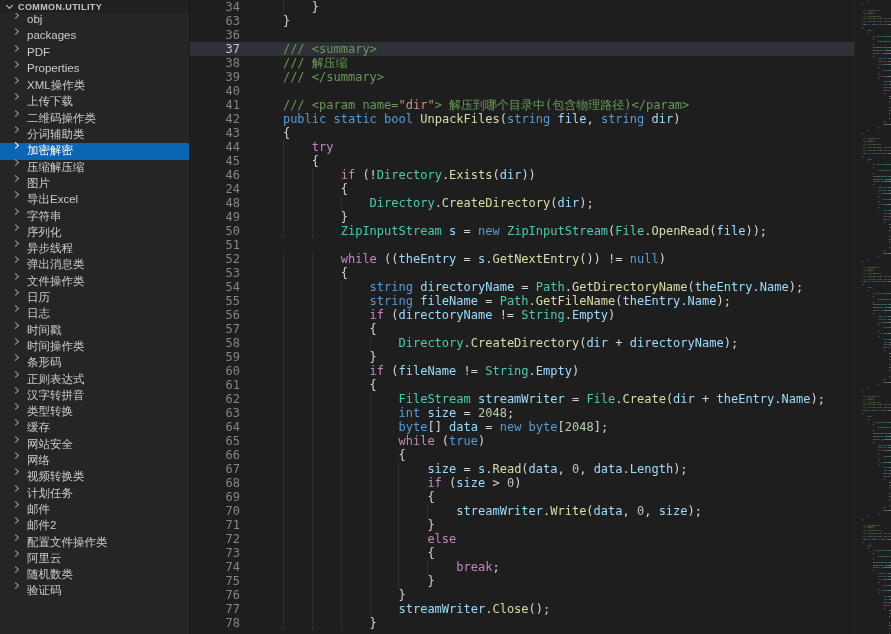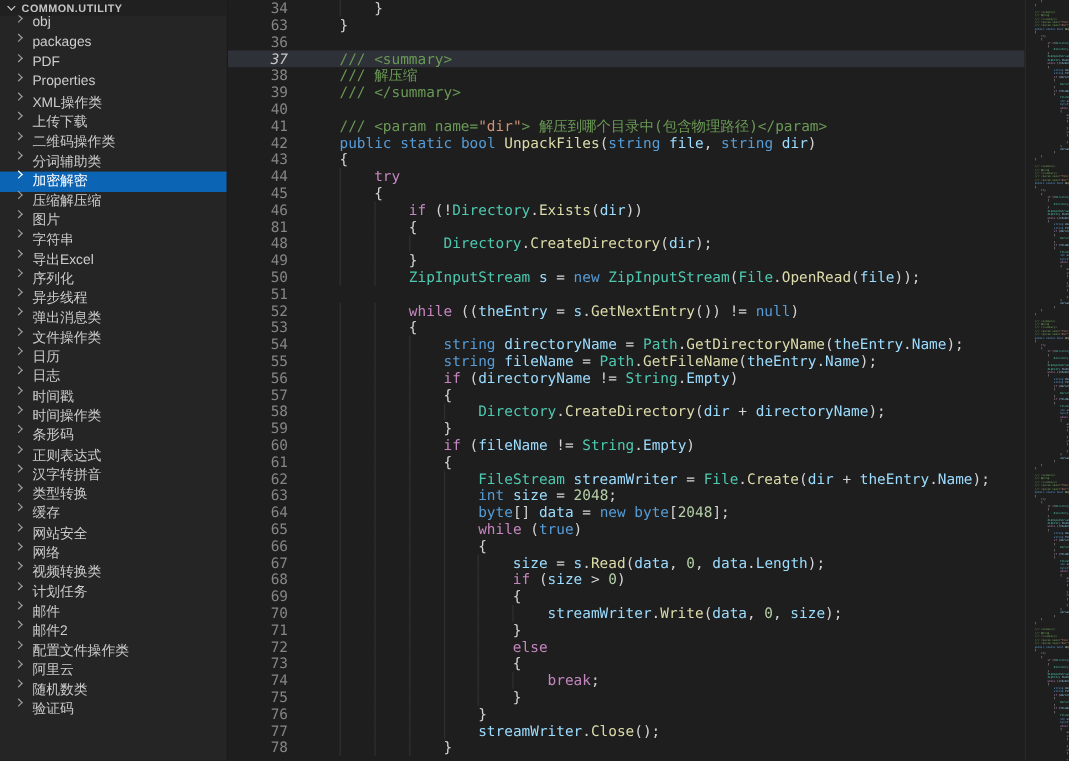--- a/index.html
+++ b/index.html
@@ -36,21 +36,21 @@
 
   
   .editor { flex: 1; display: flex; overflow: hidden; background: #1e1e1e; }
   .code-area { flex: 1; overflow: hidden; }
   .editor-row { display: flex; height: 14px; line-height: 14px; font-size: 12px; white-space: pre; }
   .editor-row.current { background: #2e3138; }
   .gutter-cell {
     width: 58px; flex-shrink: 0; text-align: right; padding-right: 8px;
     color: #858585; cursor: pointer;
   }
-  .editor-row.current .gutter-cell { color: #c6c6c6; font-style: italic; }
+  .editor-row.current .gutter-cell { color: #c6c6c6; }
   .line-body { position: relative; margin-left: 6px; color: #d4d4d4; }
   .line-body i.guide { position: absolute; top: 0; bottom: 0; width: 1px; background: rgba(255,255,255,.08); }
 
   
   .t-pln { color: #d4d4d4; }
   .t-kw  { color: #569cd6; }
   .t-ctl { color: #c586c0; }
   .t-cls { color: #4ec9b0; }
   .t-fn  { color: #dcdcaa; }
   .t-var { color: #9cdcfe; }
@@ -119,25 +119,25 @@
         <div class="tree-item">
           <span class="chev"></span>
           <span>压缩解压缩</span>
         </div>
         <div class="tree-item">
           <span class="chev"></span>
           <span>图片</span>
         </div>
         <div class="tree-item">
           <span class="chev"></span>
+          <span>导出Excel</span>
+        </div>
+        <div class="tree-item">
+          <span class="chev"></span>
           <span>字符串</span>
-        </div>
-        <div class="tree-item">
-          <span class="chev"></span>
-          <span>导出Excel</span>
         </div>
         <div class="tree-item">
           <span class="chev"></span>
           <span>序列化</span>
         </div>
         <div class="tree-item">
           <span class="chev"></span>
           <span>异步线程</span>
         </div>
         <div class="tree-item">
@@ -235,21 +235,21 @@
         <div class="editor-row current"><div class="gutter-cell">37</div><div class="line-body">    <span class="t-com">/// &lt;summary&gt;</span></div></div>
         <div class="editor-row"><div class="gutter-cell">38</div><div class="line-body">    <span class="t-com">/// 解压缩</span></div></div>
         <div class="editor-row"><div class="gutter-cell">39</div><div class="line-body">    <span class="t-com">/// &lt;/summary&gt;</span></div></div>
         <div class="editor-row"><div class="gutter-cell">40</div></div>
         <div class="editor-row"><div class="gutter-cell">41</div><div class="line-body">    <span class="t-com">/// &lt;param name=</span><span class="t-str">"dir"</span><span class="t-com">&gt; 解压到哪个目录中(包含物理路径)&lt;/param&gt;</span></div></div>
         <div class="editor-row"><div class="gutter-cell">42</div><div class="line-body">    <span class="t-kw">public</span><span class="t-pln"> </span><span class="t-kw">static</span><span class="t-pln"> </span><span class="t-kw">bool</span><span class="t-pln"> </span><span class="t-fn">UnpackFiles</span><span class="t-pln">(</span><span class="t-kw">string</span><span class="t-pln"> </span><span class="t-var">file</span><span class="t-pln">, </span><span class="t-kw">string</span><span class="t-pln"> </span><span class="t-var">dir</span><span class="t-pln">)</span></div></div>
         <div class="editor-row"><div class="gutter-cell">43</div><div class="line-body">    <span class="t-pln">{</span></div></div>
         <div class="editor-row"><div class="gutter-cell">44</div><div class="line-body"><i class="guide" style="left: 4ch;"></i>        <span class="t-ctl">try</span></div></div>
         <div class="editor-row"><div class="gutter-cell">45</div><div class="line-body"><i class="guide" style="left: 4ch;"></i>        <span class="t-pln">{</span></div></div>
         <div class="editor-row"><div class="gutter-cell">46</div><div class="line-body"><i class="guide" style="left: 4ch;"></i><i class="guide" style="left: 8ch;"></i>            <span class="t-ctl">if</span><span class="t-pln"> (!</span><span class="t-cls">Directory</span><span class="t-pln">.</span><span class="t-fn">Exists</span><span class="t-pln">(</span><span class="t-var">dir</span><span class="t-pln">))</span></div></div>
-        <div class="editor-row"><div class="gutter-cell">81</div><div class="line-body"><i class="guide" style="left: 4ch;"></i><i class="guide" style="left: 8ch;"></i>            <span class="t-pln">{</span></div></div>
+        <div class="editor-row"><div class="gutter-cell">24</div><div class="line-body"><i class="guide" style="left: 4ch;"></i><i class="guide" style="left: 8ch;"></i>            <span class="t-pln">{</span></div></div>
         <div class="editor-row"><div class="gutter-cell">48</div><div class="line-body"><i class="guide" style="left: 4ch;"></i><i class="guide" style="left: 8ch;"></i><i class="guide" style="left: 12ch;"></i>                <span class="t-cls">Directory</span><span class="t-pln">.</span><span class="t-fn">CreateDirectory</span><span class="t-pln">(</span><span class="t-var">dir</span><span class="t-pln">);</span></div></div>
         <div class="editor-row"><div class="gutter-cell">49</div><div class="line-body"><i class="guide" style="left: 4ch;"></i><i class="guide" style="left: 8ch;"></i>            <span class="t-pln">}</span></div></div>
         <div class="editor-row"><div class="gutter-cell">50</div><div class="line-body"><i class="guide" style="left: 4ch;"></i><i class="guide" style="left: 8ch;"></i>            <span class="t-cls">ZipInputStream</span><span class="t-pln"> </span><span class="t-var">s</span><span class="t-pln"> = </span><span class="t-kw">new</span><span class="t-pln"> </span><span class="t-cls">ZipInputStream</span><span class="t-pln">(</span><span class="t-cls">File</span><span class="t-pln">.</span><span class="t-fn">OpenRead</span><span class="t-pln">(</span><span class="t-var">file</span><span class="t-pln">));</span></div></div>
         <div class="editor-row"><div class="gutter-cell">51</div></div>
         <div class="editor-row"><div class="gutter-cell">52</div><div class="line-body"><i class="guide" style="left: 4ch;"></i><i class="guide" style="left: 8ch;"></i>            <span class="t-ctl">while</span><span class="t-pln"> ((</span><span class="t-var">theEntry</span><span class="t-pln"> = </span><span class="t-var">s</span><span class="t-pln">.</span><span class="t-fn">GetNextEntry</span><span class="t-pln">()) != </span><span class="t-kw">null</span><span class="t-pln">)</span></div></div>
         <div class="editor-row"><div class="gutter-cell">53</div><div class="line-body"><i class="guide" style="left: 4ch;"></i><i class="guide" style="left: 8ch;"></i>            <span class="t-pln">{</span></div></div>
         <div class="editor-row"><div class="gutter-cell">54</div><div class="line-body"><i class="guide" style="left: 4ch;"></i><i class="guide" style="left: 8ch;"></i><i class="guide" style="left: 12ch;"></i>                <span class="t-kw">string</span><span class="t-pln"> </span><span class="t-var">directoryName</span><span class="t-pln"> = </span><span class="t-cls">Path</span><span class="t-pln">.</span><span class="t-fn">GetDirectoryName</span><span class="t-pln">(</span><span class="t-var">theEntry</span><span class="t-pln">.</span><span class="t-var">Name</span><span class="t-pln">);</span></div></div>
         <div class="editor-row"><div class="gutter-cell">55</div><div class="line-body"><i class="guide" style="left: 4ch;"></i><i class="guide" style="left: 8ch;"></i><i class="guide" style="left: 12ch;"></i>                <span class="t-kw">string</span><span class="t-pln"> </span><span class="t-var">fileName</span><span class="t-pln"> = </span><span class="t-cls">Path</span><span class="t-pln">.</span><span class="t-fn">GetFileName</span><span class="t-pln">(</span><span class="t-var">theEntry</span><span class="t-pln">.</span><span class="t-var">Name</span><span class="t-pln">);</span></div></div>
         <div class="editor-row"><div class="gutter-cell">56</div><div class="line-body"><i class="guide" style="left: 4ch;"></i><i class="guide" style="left: 8ch;"></i><i class="guide" style="left: 12ch;"></i>                <span class="t-ctl">if</span><span class="t-pln"> (</span><span class="t-var">directoryName</span><span class="t-pln"> != </span><span class="t-cls">String</span><span class="t-pln">.</span><span class="t-var">Empty</span><span class="t-pln">)</span></div></div>
         <div class="editor-row"><div class="gutter-cell">57</div><div class="line-body"><i class="guide" style="left: 4ch;"></i><i class="guide" style="left: 8ch;"></i><i class="guide" style="left: 12ch;"></i>                <span class="t-pln">{</span></div></div>

